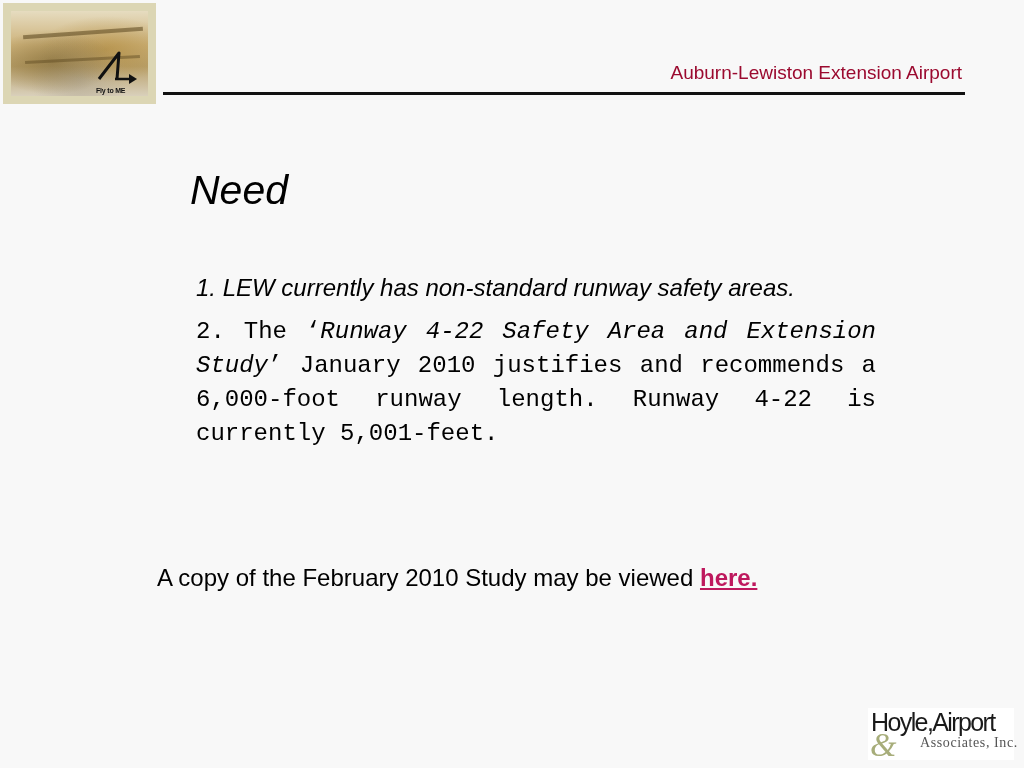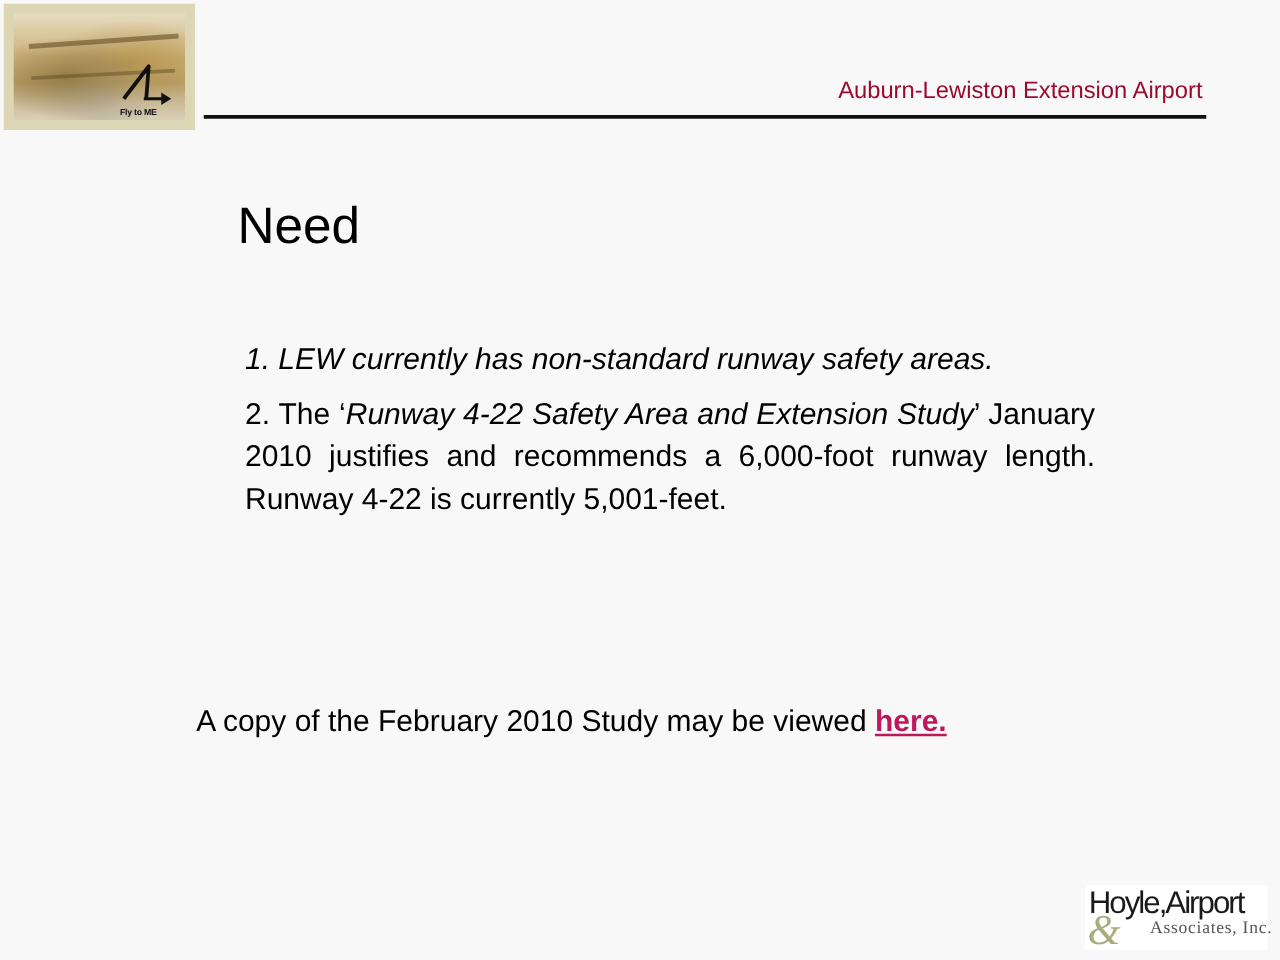--- a/index.html
+++ b/index.html
@@ -82,42 +82,44 @@
       position: absolute;
       left: 163px;
       top: 92px;
       width: 802px;
       height: 3px;
       background: #111;
     }
     .slide-title {
       position: absolute;
       left: 190px;
-      top: 155px;
+      top: 165px;
       font-size: 41px;
       line-height: 50px;
       color: #000;
+      font-style: italic;
     }
     .body-list {
       position: absolute;
       left: 196px;
       top: 268px;
       width: 680px;
       font-size: 24px;
       text-align: justify;
       color: #000;
     }
     .item-1 {
       line-height: 39px;
       margin: 0 0 8px 0;
       font-style: italic;
     }
     .item-2 {
       line-height: 34px;
       margin: 0;
+      font-family: Liberation Mono, monospace;
     }
     .item-2 em {
       font-style: italic;
     }
     .footnote {
       position: absolute;
       left: 157px;
       top: 562px;
       font-size: 24px;
       line-height: 32px;

